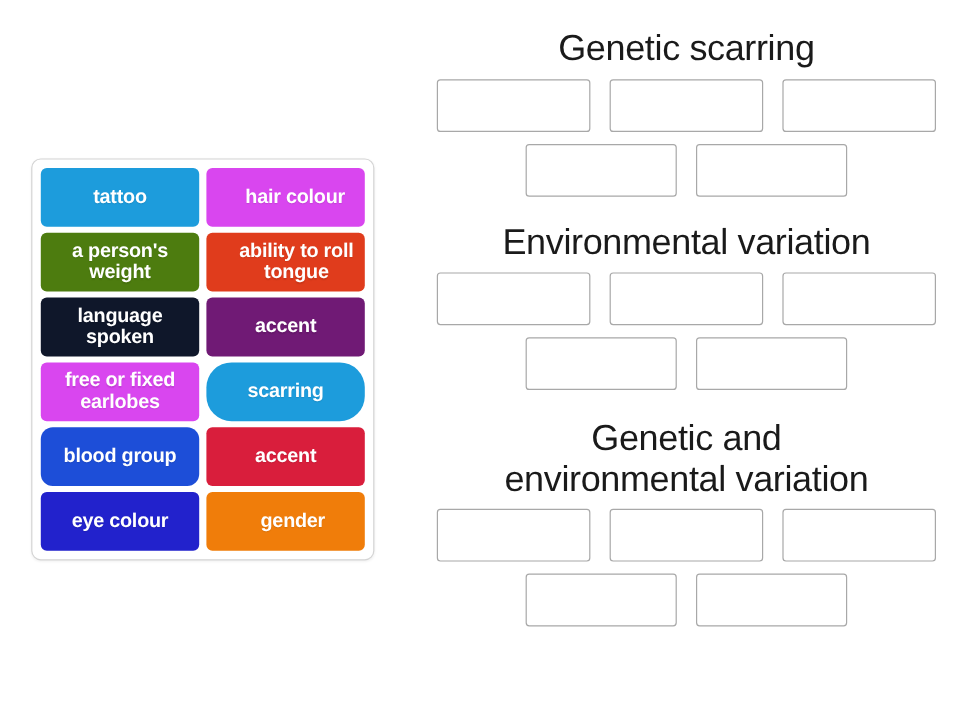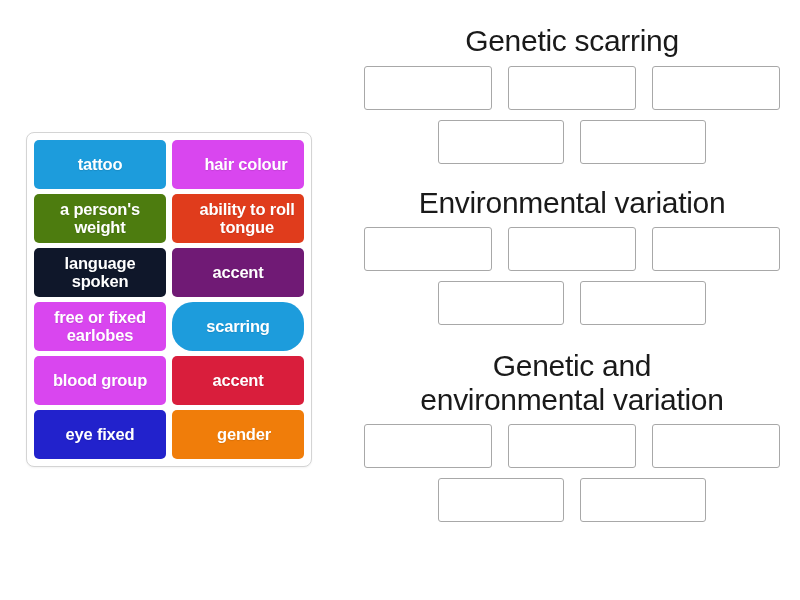--- a/index.html
+++ b/index.html
@@ -123,29 +123,29 @@
       <span class="tile-text">accent</span>
     </div>
 
     <div class="tile" style="background-color: #d946ef;">
       <span class="tile-text">free or fixed earlobes</span>
     </div>
     <div class="tile" style="background-color: rgb(29, 156, 220); border-radius: 21px;">
       <span class="tile-text">scarring</span>
     </div>
 
-    <div class="tile" style="background-color: #d946ef;">
+    <div class="tile" style="background-color: #1d4ed8; border-radius: 10px;">
       <span class="tile-text">blood group</span>
     </div>
     <div class="tile" style="background-color: rgb(217, 30, 60);">
       <span class="tile-text">accent</span>
     </div>
 
     <div class="tile" style="background-color: rgb(34, 34, 204);">
-      <span class="tile-text">eye fixed</span>
+      <span class="tile-text">eye colour</span>
     </div>
     <div class="tile" style="background-color: rgb(240, 125, 10); padding-left: 16px;">
       <span class="tile-text">gender</span>
     </div>
 
   </div>
 </div>
 
 <div id="categories">
 

